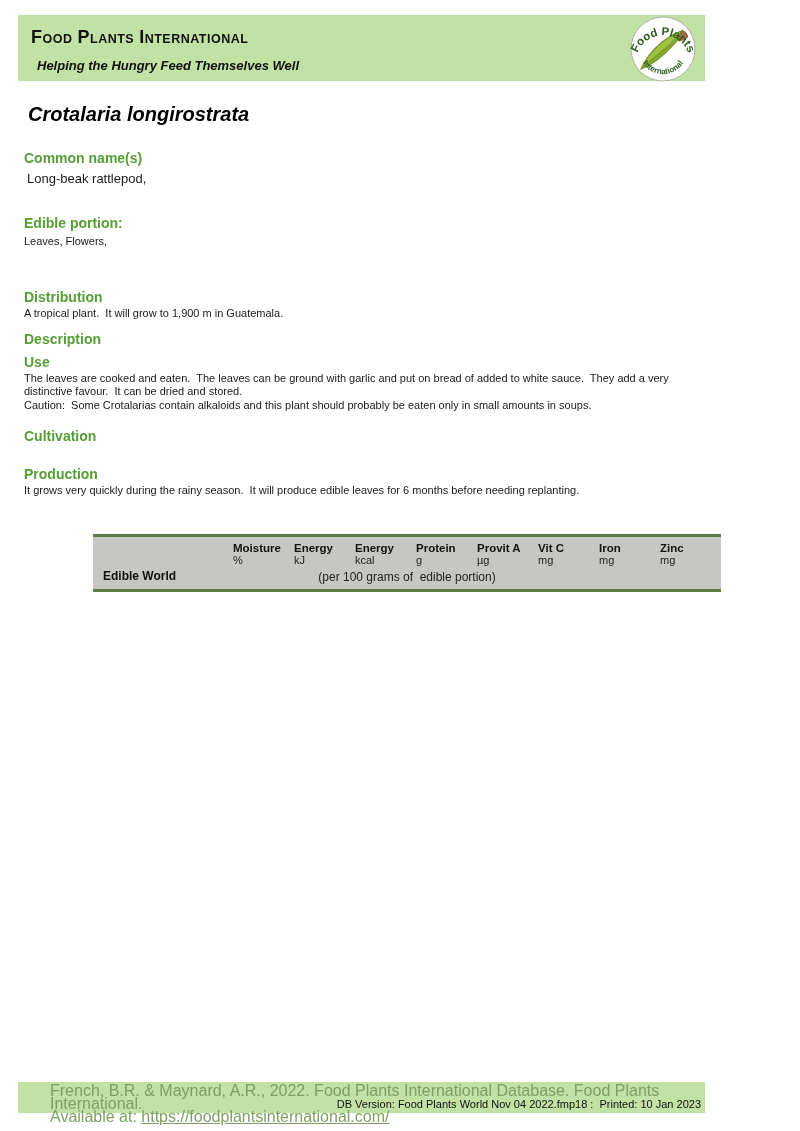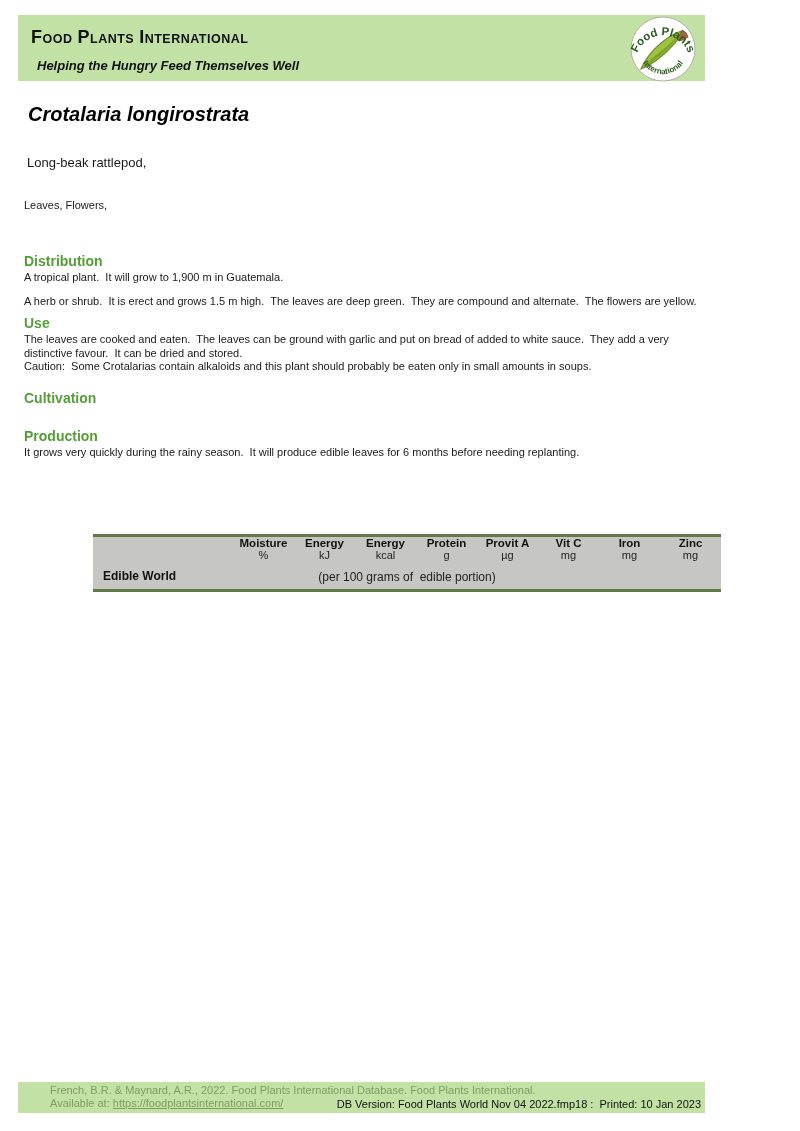--- a/index.html
+++ b/index.html
@@ -107,21 +107,22 @@
     position: relative;
     background: #c6c6c2;
     border-top: 3px solid #5d7a47;
     border-bottom: 3px solid #5d7a47;
     height: 58px;
   }
   .nv-cols { display: flex; height: 100%; }
   .nv-col-first { width: 140px; }
   .nv-col {
     width: 61px;
-    text-align: center;
+    text-align: left;
+    padding-top: 5px;
   }
   .nv-col .nv-name { font-weight: bold; font-size: 11.5px; color: #111; }
   .nv-col .nv-unit { font-size: 11px; color: #222; }
   .edible-part {
     position: absolute;
     left: 10px; bottom: 6px;
     font-weight: bold;
     font-size: 12px;
     color: #111;
   }
@@ -146,21 +147,21 @@
   
   .footer {
     position: absolute;
     left: 18px; right: 18px; top: 1082px;
     height: 31px;
     background: #c2e1a5;
   }
   .citation {
     position: absolute;
     left: 32px; top: 2px;
-    font-size: 11px;
+    font-size: 16px;
     line-height: 13px;
     color: #7e9e62;
   }
   .citation a {
     color: #7e9e62;
     text-decoration: underline;
   }
   .db-info {
     position: absolute;
     right: 4px; bottom: 3px;
@@ -197,31 +198,33 @@
       <text font-size="8" font-weight="bold" fill="#2d5c1e" font-family="Liberation Sans, sans-serif">
         <textPath href="#arcBottom" startOffset="50%" text-anchor="middle">International</textPath>
       </text>
     </svg>
   </div>
 
   <div class="sci-title">Crotalaria longirostrata</div>
 
   <div class="content">
     <div class="section s-common">
+      <div class="sec-heading">Common name(s)</div>
       <div class="sec-body">Long-beak rattlepod,</div>
     </div>
     <div class="section s-edible">
+      <div class="sec-heading">Edible portion:</div>
       <div class="sec-body">Leaves, Flowers,</div>
     </div>
     <div class="section s-distribution">
       <div class="sec-heading">Distribution</div>
       <div class="sec-body">A tropical plant.  It will grow to 1,900 m in Guatemala.</div>
     </div>
     <div class="section s-description">
-      <div class="sec-body">A herb or shrub.  It is erect and grows 1.5 m high.  The leaves are deep green.  They are compound and alternate.  The flowers are yellow.</div>
+      <div class="sec-heading">Description</div>
     </div>
     <div class="section s-use">
       <div class="sec-heading">Use</div>
       <div class="sec-body">The leaves are cooked and eaten.  The leaves can be ground with garlic and put on bread of added to white sauce.  They add a very distinctive favour.  It can be dried and stored.
 Caution:  Some Crotalarias contain alkaloids and this plant should probably be eaten only in small amounts in soups.</div>
     </div>
     <div class="section s-cultivation">
       <div class="sec-heading">Cultivation</div>
       <div class="sec-body"></div>
     </div>

